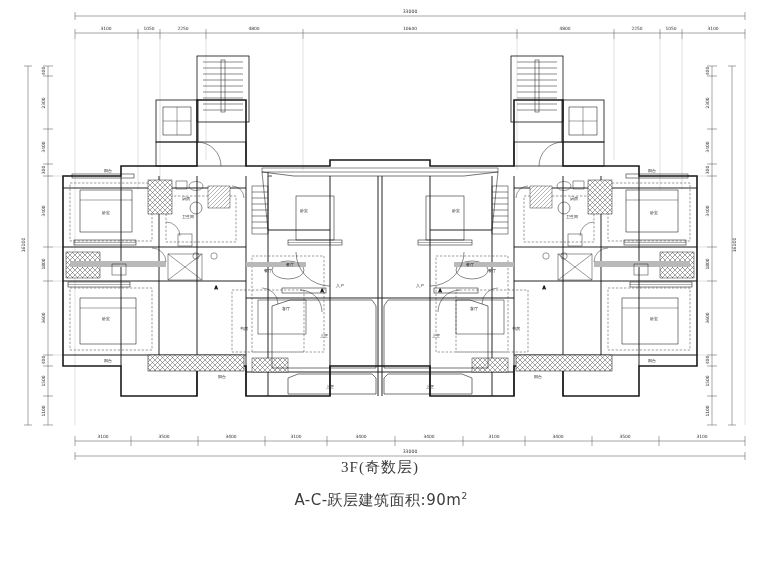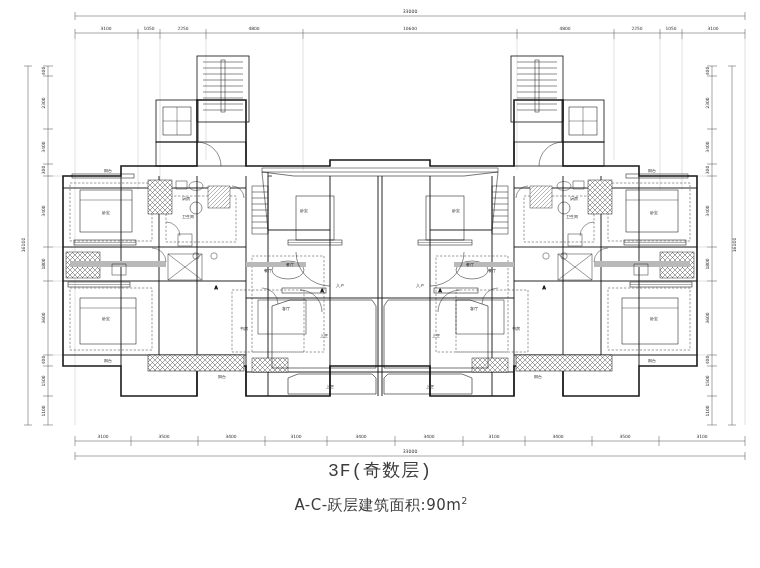--- a/index.html
+++ b/index.html
@@ -14,22 +14,22 @@
   #sheet{position:absolute;left:0;top:0;width:760px;height:568px;}
   svg{display:block;}
   .dimtxt{font-size:4.4px;fill:#333;font-family:"DejaVu Sans","Liberation Sans",sans-serif;}
   .dimtxt-total{font-size:4.6px;fill:#333;}
   .roomtxt{font-size:4px;fill:#222;font-family:"DejaVu Sans","Liberation Sans",sans-serif;}
   .caption-wrap{
     position:absolute;left:0;top:458px;width:760px;
     text-align:center;
   }
   .cap-title{
-    font-size:18px;color:#3c3c3c;letter-spacing:1px;
-    margin:0 0 14px 0;font-family:Liberation Mono, monospace;
+    font-size:15px;color:#3c3c3c;letter-spacing:1px;
+    margin:0 0 14px 0;font-family:Liberation Serif, serif;
   }
   .cap-line{
     font-size:15px;color:#3c3c3c;letter-spacing:0.5px;
     margin:0 0 14px 0;font-family:"DejaVu Sans","Liberation Sans",sans-serif;
     padding-left:2px;
   }
   .cap-sup{font-size:9px;vertical-align:super;}
 </style>
 </head>
 <body>

